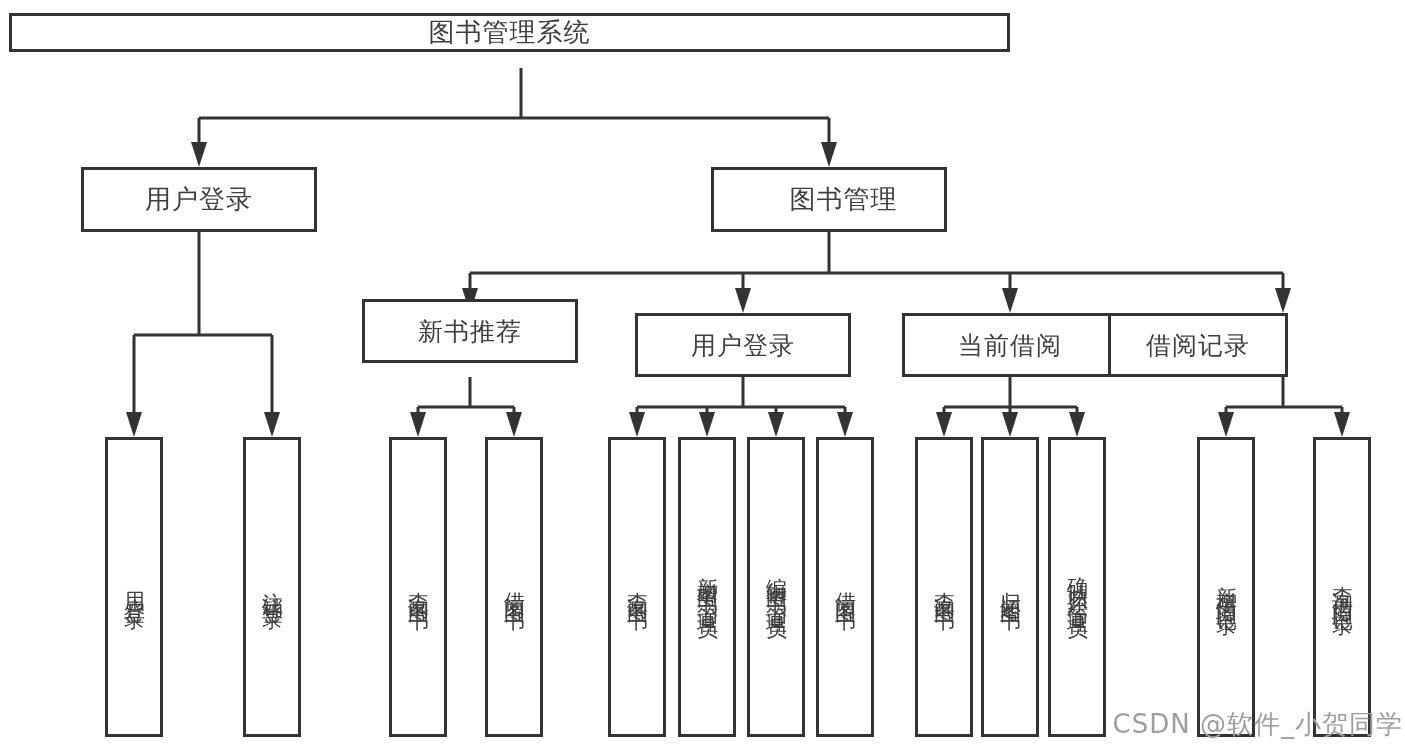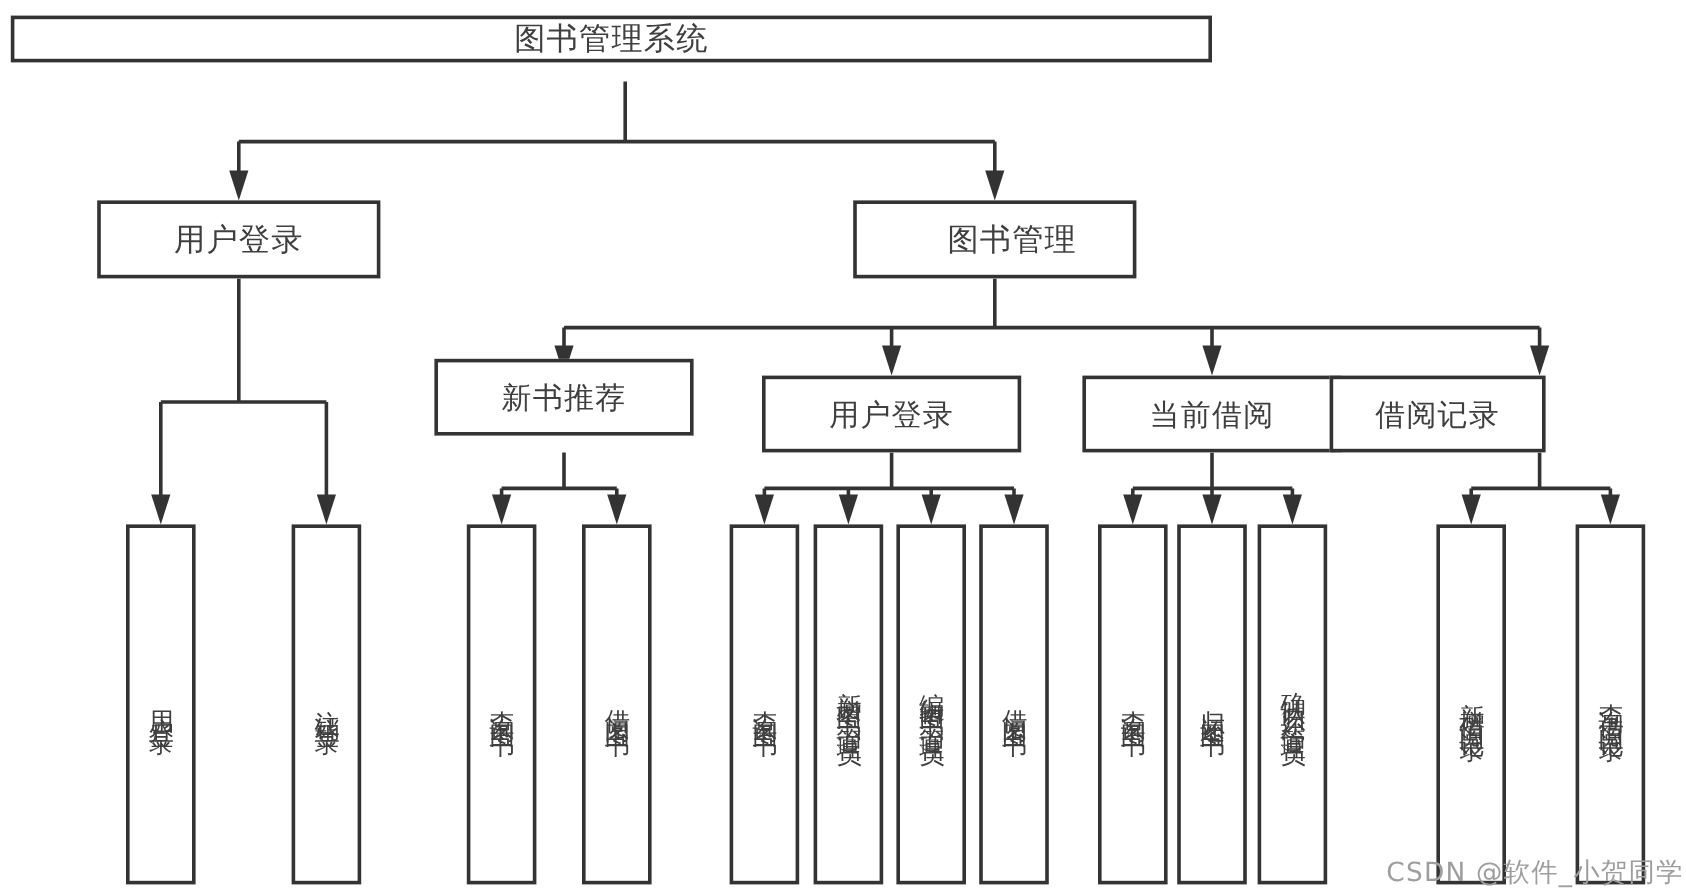--- a/index.html
+++ b/index.html
@@ -29,21 +29,21 @@
     text-orientation:mixed;
     letter-spacing:6px;
     line-height:1;
     white-space:nowrap;
   }
   .watermark{
     position:absolute;
     right:2px;bottom:5px;
     z-index:3;
     color:#9e9e9e;
-    font-size:22px;
+    font-size:26px;
     letter-spacing:1px;
     pointer-events:none;
   }
 </style>
 </head>
 <body>
 
 <div class="canvas">
 
   <svg class="wires" width="1405" height="747" viewBox="0 0 1405 747">

